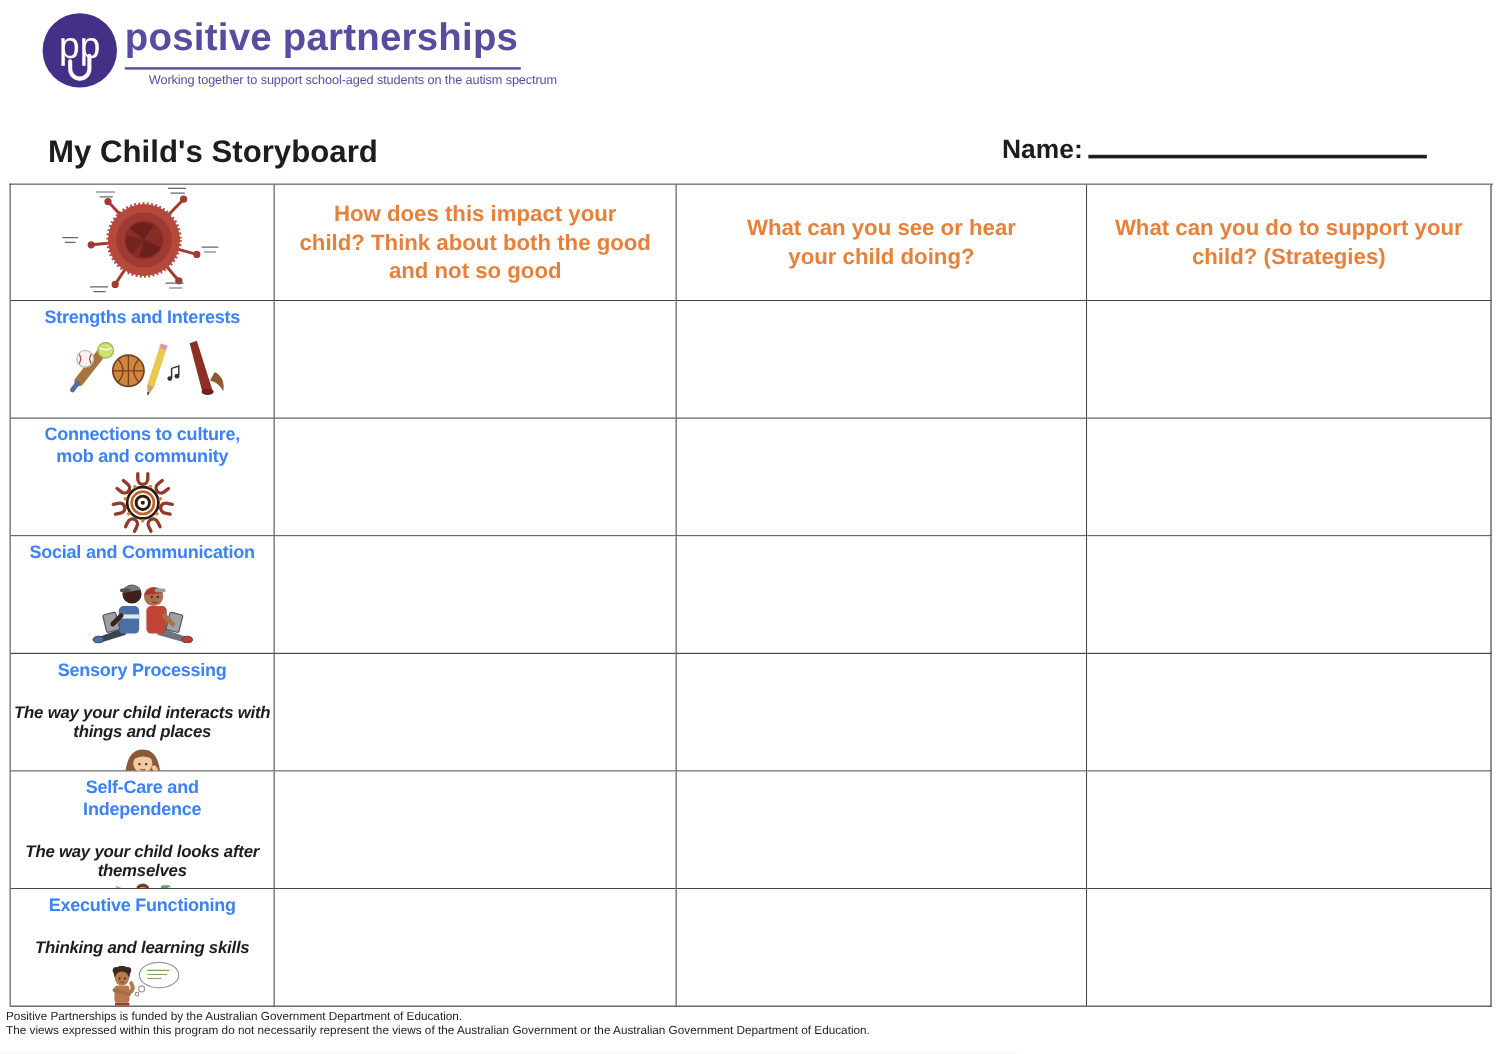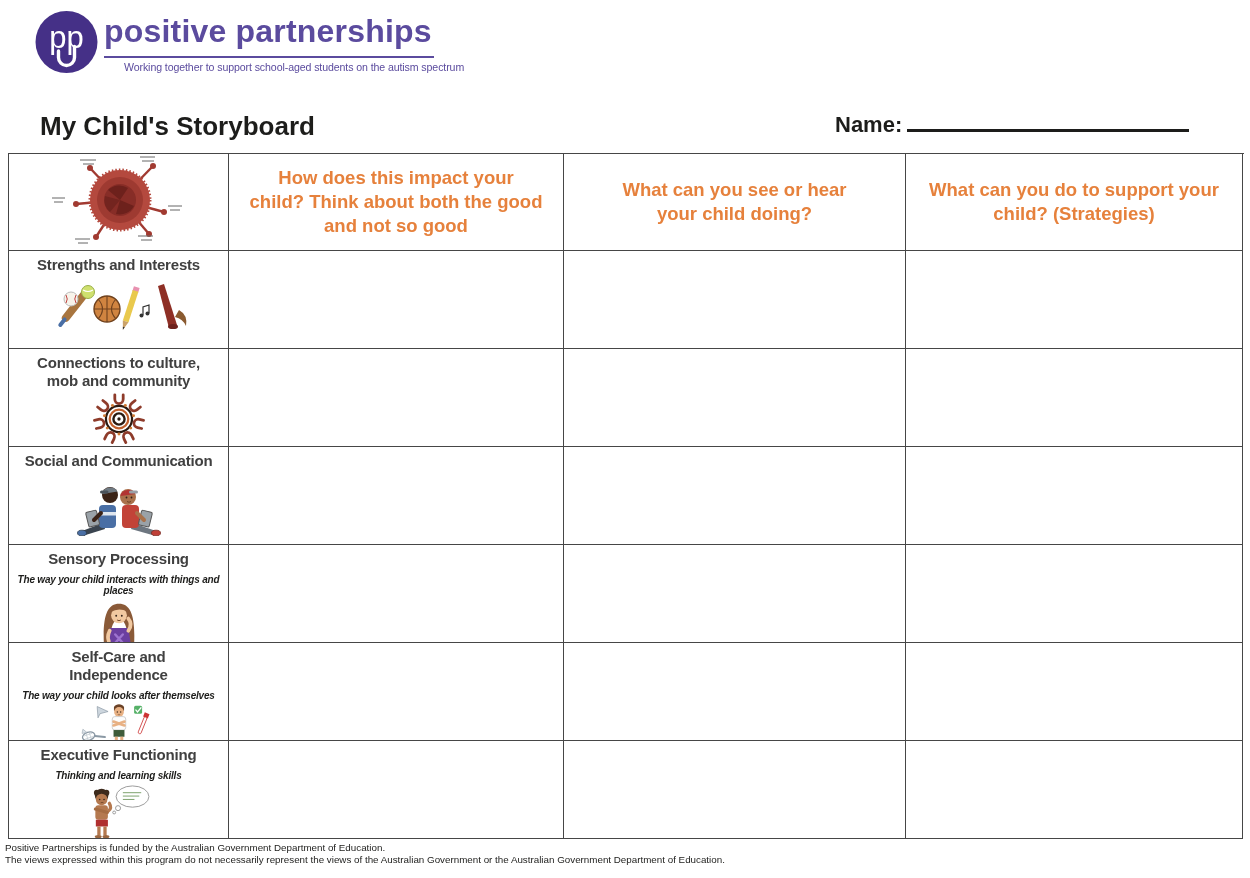--- a/index.html
+++ b/index.html
@@ -23,22 +23,22 @@
     position:absolute; left:8px; top:153px; width:1236px;
     display:grid; grid-template-columns:220px 335px 342px 337px;
     grid-template-rows:97px repeat(6, 98px);
     border-top:1.5px solid #464646; border-left:1.5px solid #464646;
   }
   .cell { border-right:1.5px solid #464646; border-bottom:1.5px solid #464646; background:#fff; overflow:hidden; }
   .hdr { display:flex; align-items:center; justify-content:center; text-align:center;
     color:#e6813c; font-weight:bold; font-size:18.5px; line-height:1.28; white-space:pre-line; padding:0 2px; }
   .hdr-img { display:flex; align-items:center; justify-content:center; }
   .label-cell { text-align:center; padding-top:5px; }
-  .row-label { color:#404040; font-weight:bold; font-size:15px; line-height:1.2; white-space:pre-line; letter-spacing:-0.2px; }
-  .row-sub { font-size:10px; font-style:italic; font-weight:bold; color:#1d1d1b; margin-top:6px; letter-spacing:-0.2px; }
+  .row-label { color:#3b82f6; font-weight:bold; font-size:15px; line-height:1.2; white-space:pre-line; letter-spacing:-0.2px; }
+  .row-sub { font-size:14px; font-style:italic; font-weight:bold; color:#1d1d1b; margin-top:17px; letter-spacing:-0.2px; }
   .row-icon { display:flex; justify-content:center; margin-top:3px; }
   .mt6 { margin-top:6px; } .mt2 { margin-top:2px; }
   
   .footer { position:absolute; left:5px; top:842px; font-size:9.8px; color:#1d1d1b; line-height:1.22; }
 </style>
 </head>
 <body>
 
 <div class="page">
 

